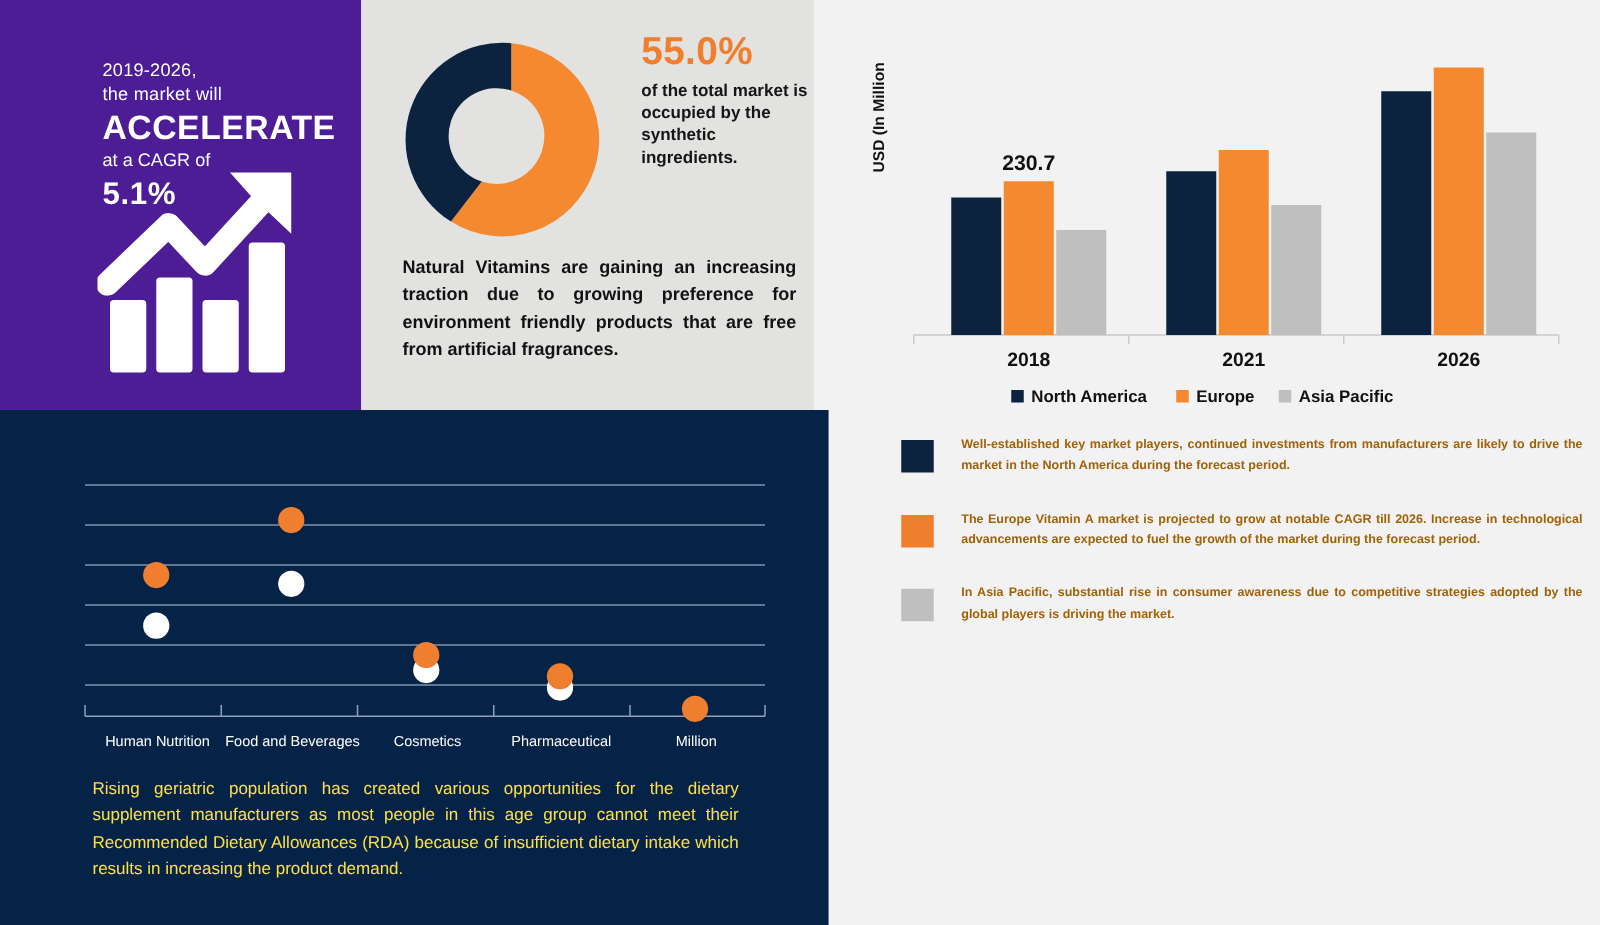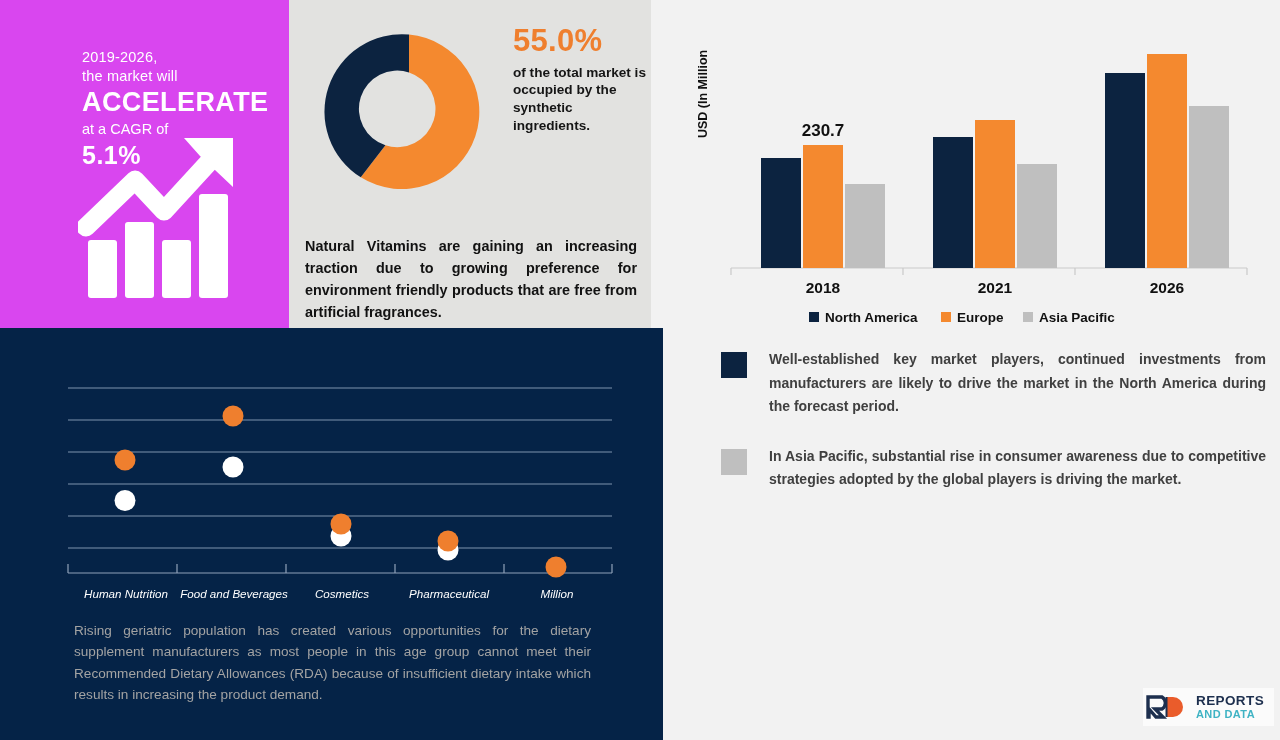--- a/index.html
+++ b/index.html
@@ -18,21 +18,21 @@
     background: #f2f2f2;
   }
 
   
   .panel-accelerate {
     position: absolute;
     left: 0;
     top: 0;
     width: 289px;
     height: 328px;
-    background: #d946ef;
+    background: #4c1d95;
     overflow: hidden;
   }
   .acc-text {
     position: absolute;
     left: 82px;
     top: 48px;
     color: #ffffff;
     line-height: 1.28;
   }
   .acc-l1 { font-size: 14.5px; letter-spacing: .2px; }
@@ -90,29 +90,28 @@
   }
   .pct-desc {
     margin-top: 6px;
     color: #151515;
     font-size: 13.6px;
     font-weight: bold;
     line-height: 1.32;
   }
   .donut-para {
     position: absolute;
-    left: 16px;
+    left: 33px;
     right: 14px;
     top: 204px;
     color: #121212;
     font-size: 14.4px;
     font-weight: bold;
     line-height: 1.52;
     text-align: justify;
-    margin-top: 32px;
   }
 
   
   .panel-dots {
     position: absolute;
     left: 0;
     top: 328px;
     width: 663px;
     height: 412px;
     background: #052347;
@@ -124,36 +123,35 @@
     top: 0;
     width: 663px;
     height: 250px;
   }
   .dot-labels {
     position: absolute;
     left: 0;
     top: 248px;
     width: 758px;
     height: 58px;
-    font-style: italic;
   }
   .dot-label {
     position: absolute;
     color: #ffffff;
     font-size: 11.6px;
     text-align: center;
     line-height: 1.35;
     width: 120px;
   }
   .dots-para {
     position: absolute;
     left: 74px;
     right: 72px;
     top: 292px;
-    color: #a3a3a3;
+    color: #fde047;
     font-size: 13.6px;
     line-height: 1.58;
     text-align: justify;
   }
 
   
   .panel-right {
     position: absolute;
     left: 663px;
     top: 0;
@@ -184,22 +182,22 @@
     width: 26px;
     height: 26px;
     margin-top: 4px;
     margin-right: 22px;
   }
   .m-navy   { background: #0c2340; }
   .m-orange { background: #ef7f2e; }
   .m-grey   { background: #bfbfbf; }
   .bullet-text {
     flex: 1 1 auto;
-    color: #404040;
-    font-size: 14px;
+    color: #a16207;
+    font-size: 10px;
     font-weight: bold;
     line-height: 1.68;
     text-align: justify;
   }
 
   
   .logo {
     position: absolute;
     left: 1143px;
     top: 688px;
@@ -373,31 +371,24 @@
         <text x="356" y="303.5" font-family="Liberation Sans, sans-serif" font-size="13.5" font-weight="bold" fill="#111111">Asia Pacific</text>
       </g>
     </svg>
 
     <div class="bullets">
       <div class="bullet">
         <div class="bullet-marker m-navy"></div>
         <div class="bullet-text">Well-established key market players, continued investments from manufacturers are likely to drive the market in the North America  during the forecast period.</div>
       </div>
       <div class="bullet">
+        <div class="bullet-marker m-orange"></div>
+        <div class="bullet-text">The Europe Vitamin A market is projected to grow at notable CAGR  till 2026. Increase in technological advancements are expected to fuel the growth of the market during the forecast period.</div>
+      </div>
+      <div class="bullet">
         <div class="bullet-marker m-grey"></div>
         <div class="bullet-text">In Asia Pacific, substantial rise in consumer awareness due to competitive strategies adopted by the global players is driving the market.</div>
       </div>
     </div>
   </div>
 
-  <div class="logo">
-    <svg class="logo-mark" viewBox="0 0 46 26">
-      <path d="M2 3 H16 A7 7 0 0 1 16 15 H9 L17 23 H10 L3 15 V23 H2 Z" fill="none" stroke="#1d2f4e" stroke-width="3.4" stroke-linejoin="miter"></path>
-      <path d="M20 3 H27 A10 10 0 0 1 27 23 H20 Z" fill="#ea5c2b"></path>
-      <path d="M19.5 3 H21.5 V23 H19.5 Z" fill="#1d2f4e"></path>
-    </svg>
-    <div class="logo-words">
-      <div class="logo-w1 nowrap">REPORTS</div>
-      <div class="logo-w2 nowrap">AND DATA</div>
-    </div>
-  </div>
 
 </div>
 
 </body></html>

